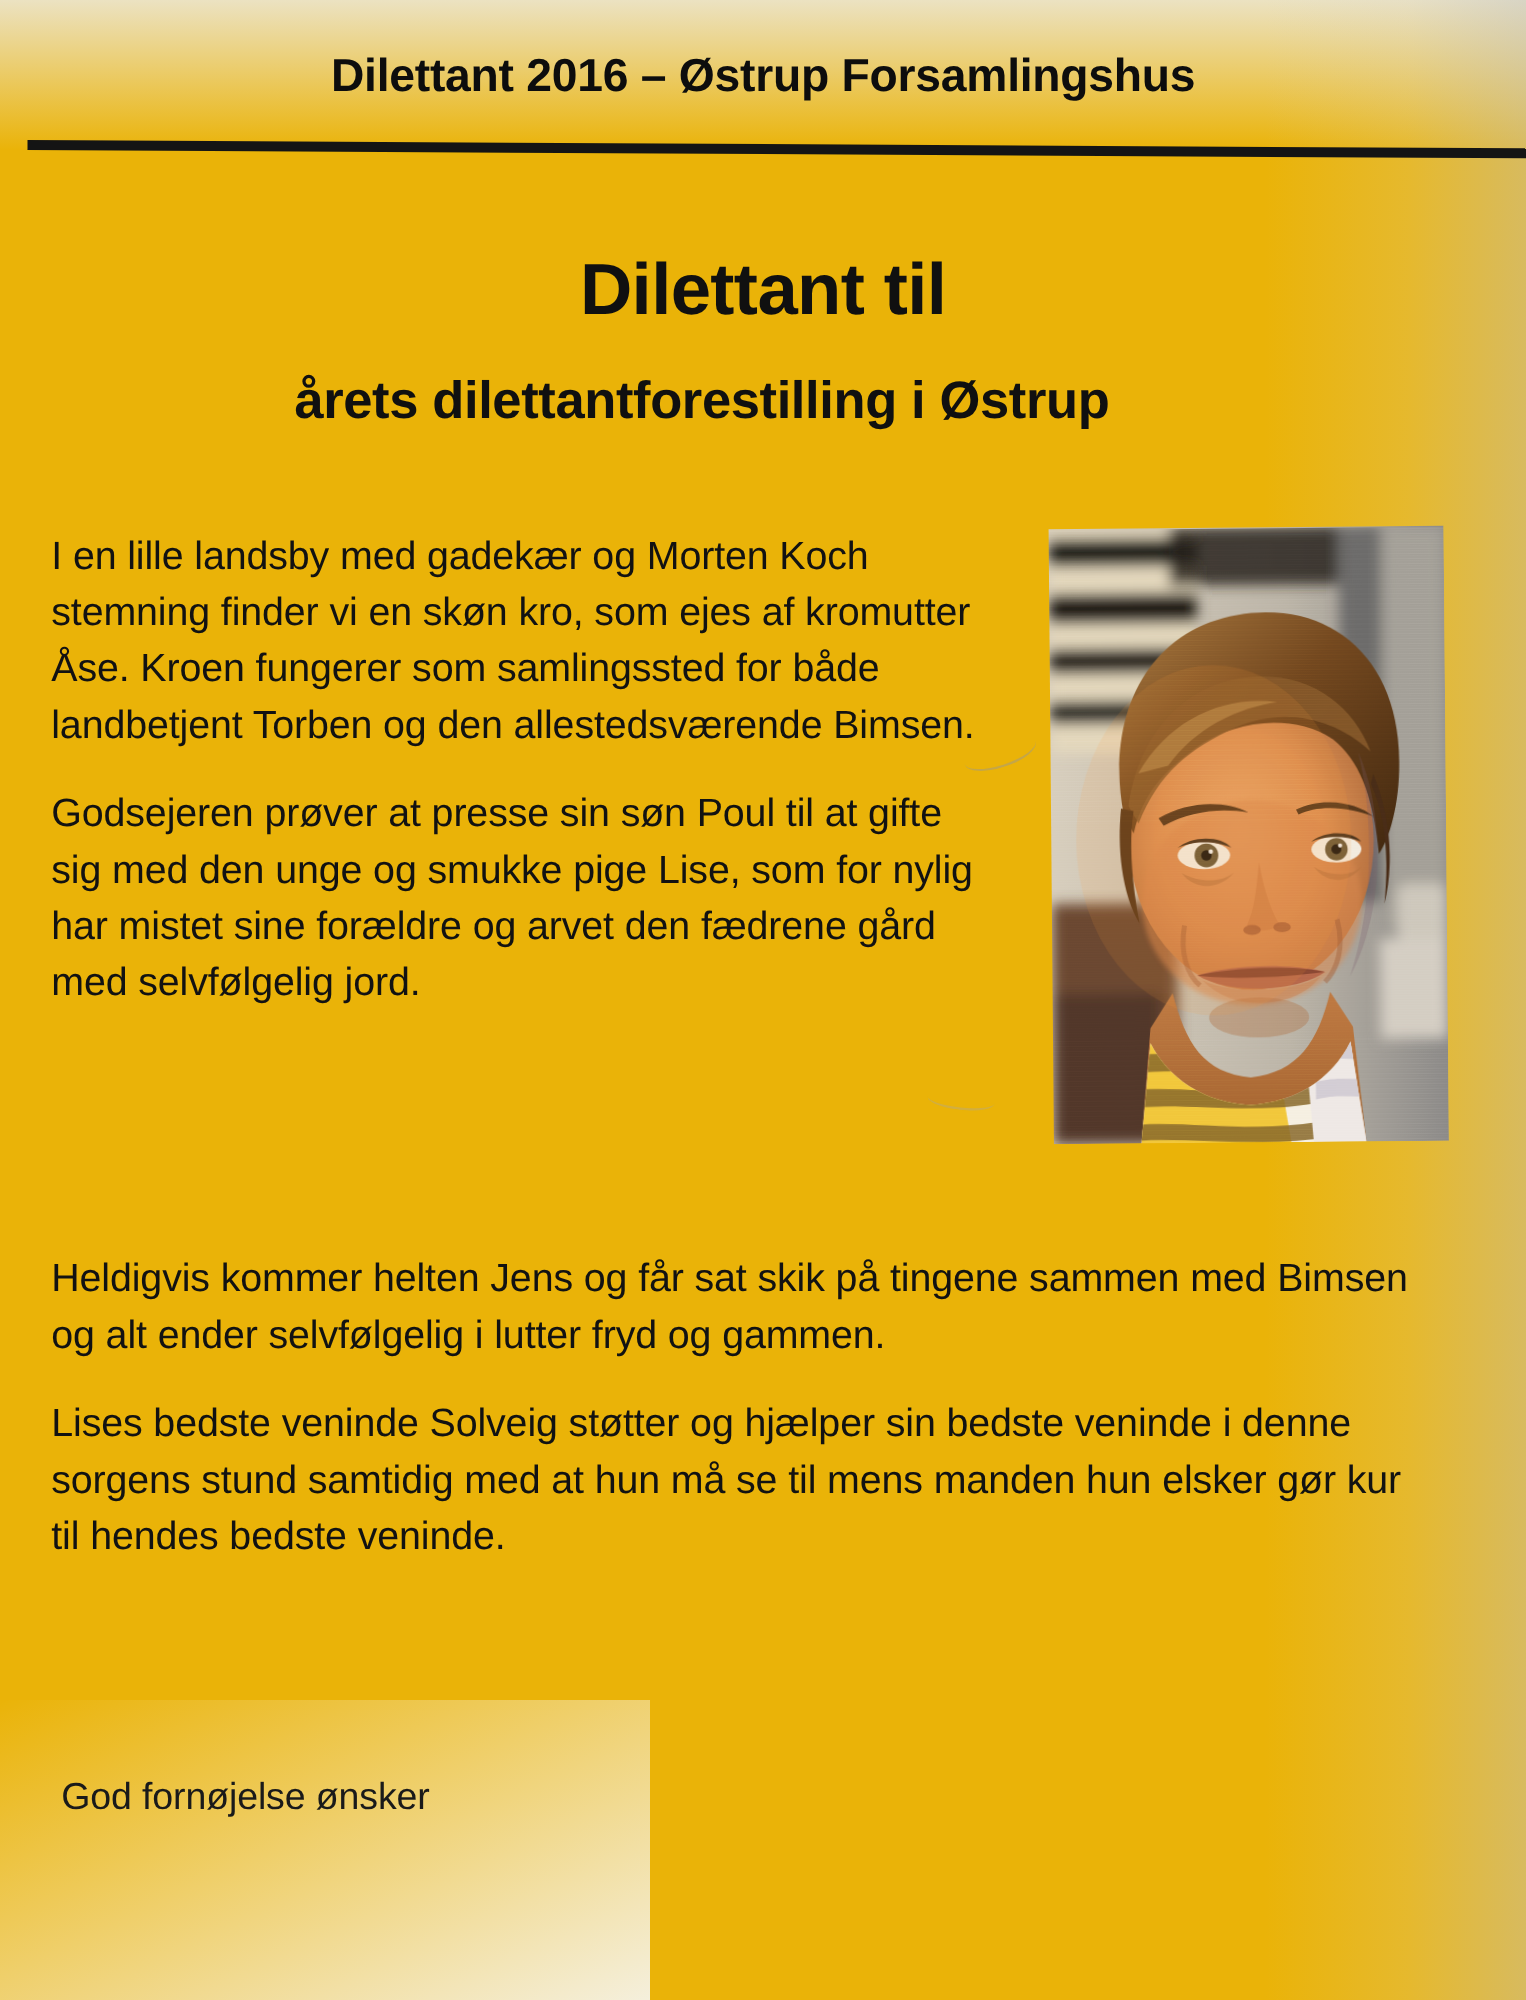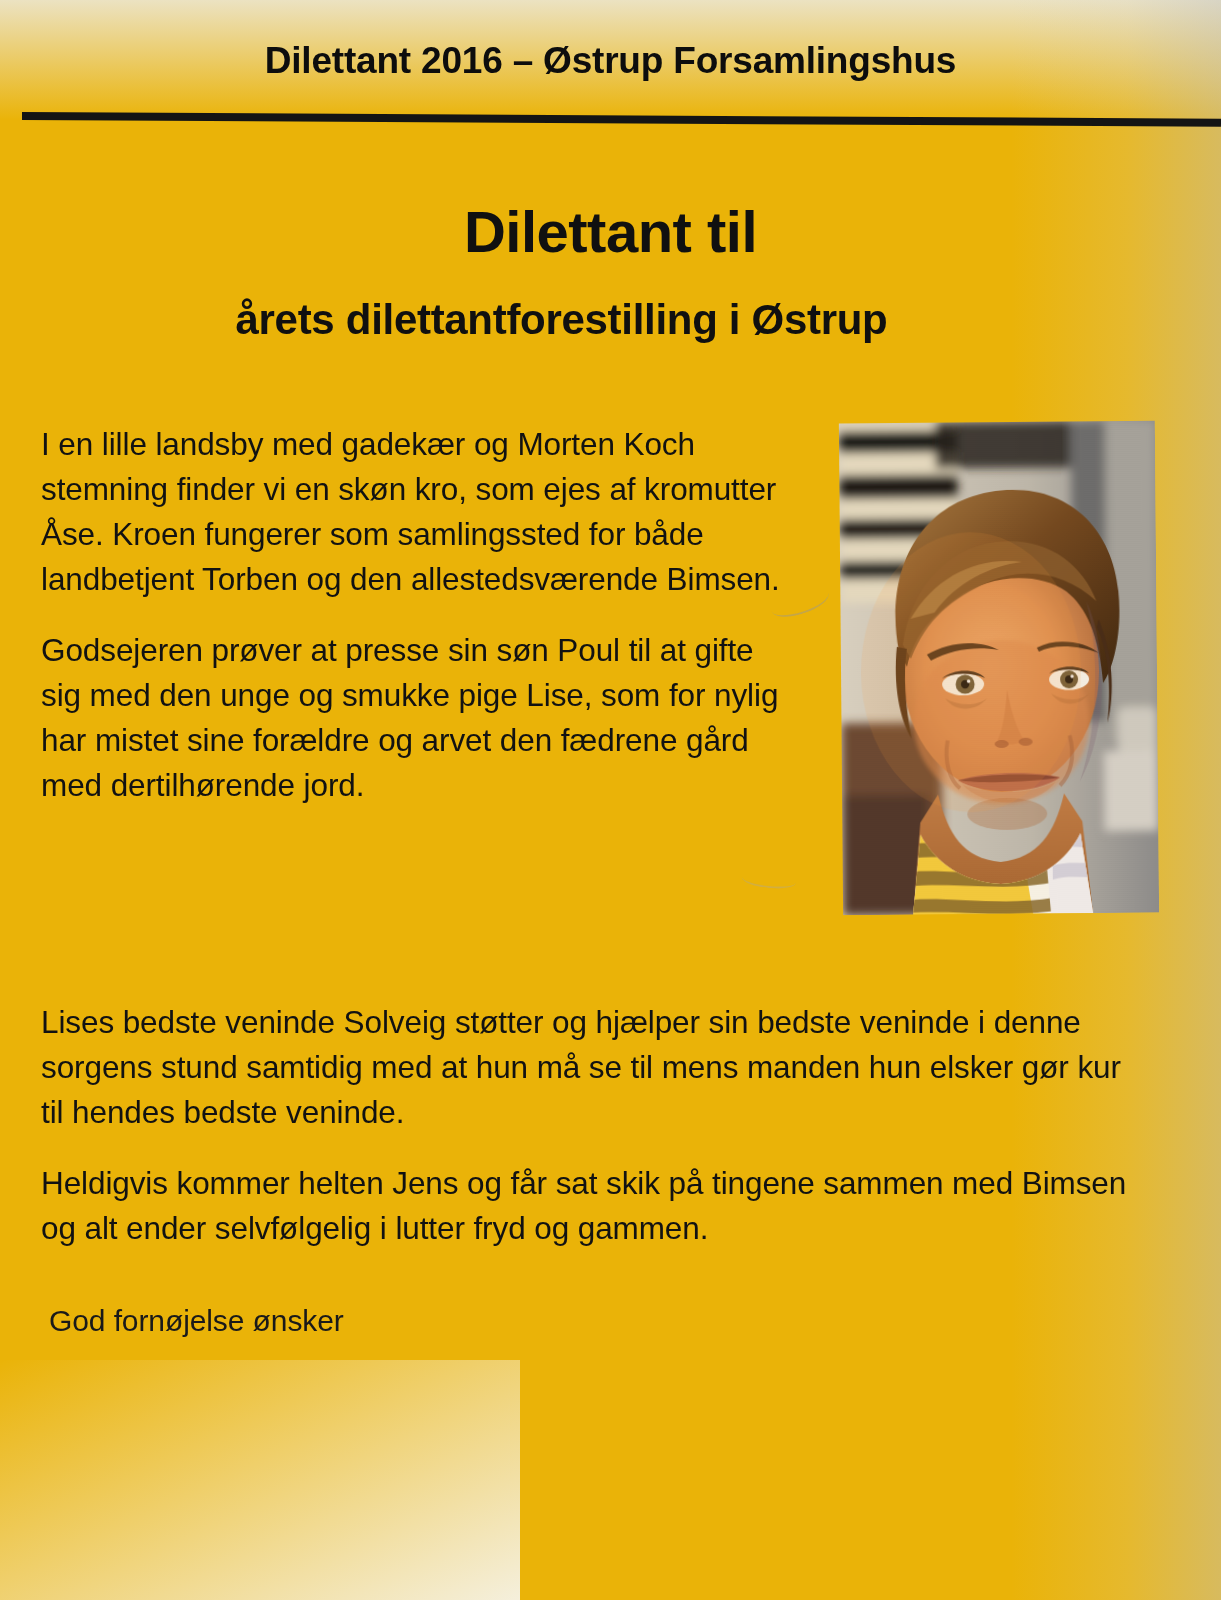--- a/index.html
+++ b/index.html
@@ -108,21 +108,21 @@
     margin-top: 36px;
   }
   .body-wide {
     position: absolute;
     top: 1000px;
     left: 41px;
     width: 1090px;
   }
   .closing {
     position: absolute;
-    top: 1300px;
+    top: 1417px;
     left: 49px;
     width: 1090px;
   }
 
   p.para {
     margin: 0 0 26px 0;
     font-size: 31.5px;
     line-height: 45px;
     color: #121212;
     letter-spacing: -0.1px;
@@ -202,26 +202,26 @@
   <div class="header">
     <div class="header-title">Dilettant 2016 – Østrup Forsamlingshus</div>
   </div>
   <div class="header-rule"></div>
 
   <div class="title-main">Dilettant til</div>
   <div class="title-sub">årets dilettantforestilling i Østrup</div>
 
   <div class="body-narrow">
     <p class="para">I en lille landsby med gadekær og Morten Koch stemning finder vi en skøn kro, som ejes af kromutter Åse. Kroen fungerer som samlingssted for både landbetjent Torben og den allestedsværende Bimsen.</p>
-    <p class="para">Godsejeren prøver at presse sin søn Poul til at gifte sig med den unge og smukke pige Lise, som for nylig har mistet sine forældre og arvet den fædrene gård med dertilhørende jord.</p>
+    <p class="para">Godsejeren prøver at presse sin søn Poul til at gifte sig med den unge og smukke pige Lise, som for nylig har mistet sine forældre og arvet den fædrene gård med selvfølgelig jord.</p>
   </div>
 
   <div class="body-wide">
+    <p class="para">Heldigvis kommer helten Jens og får sat skik på tingene sammen med Bimsen og alt ender selvfølgelig i lutter fryd og gammen.</p>
     <p class="para">Lises bedste veninde Solveig støtter og hjælper sin bedste veninde i denne sorgens stund samtidig med at hun må se til mens manden hun elsker gør kur til hendes bedste veninde.</p>
-    <p class="para">Heldigvis kommer helten Jens og får sat skik på tingene sammen med Bimsen og alt ender selvfølgelig i lutter fryd og gammen.</p>
   </div>
 
   <div class="closing">
     <p class="closing-line">God fornøjelse ønsker</p>
   </div>
 
   <div class="streak"></div>
   <div class="streak2"></div>
 
   <div class="photo">

